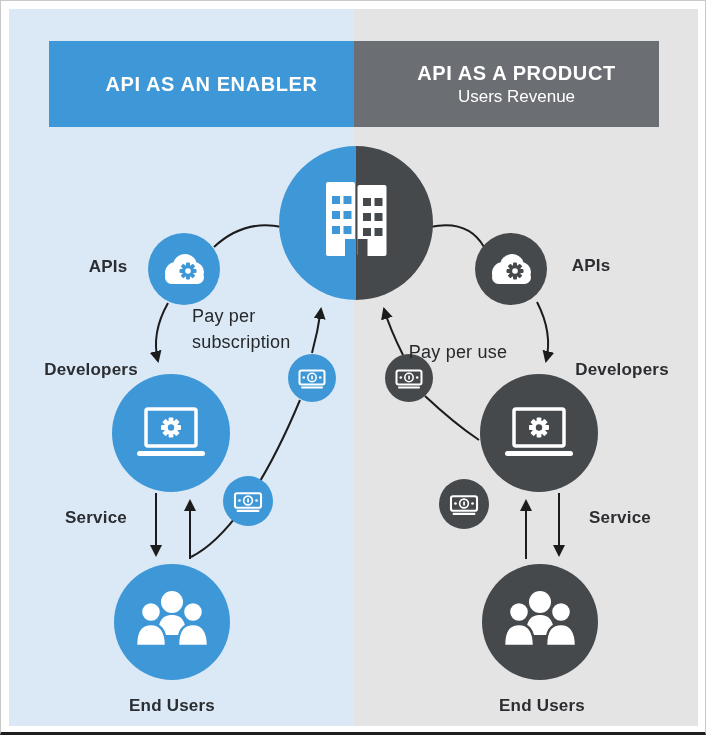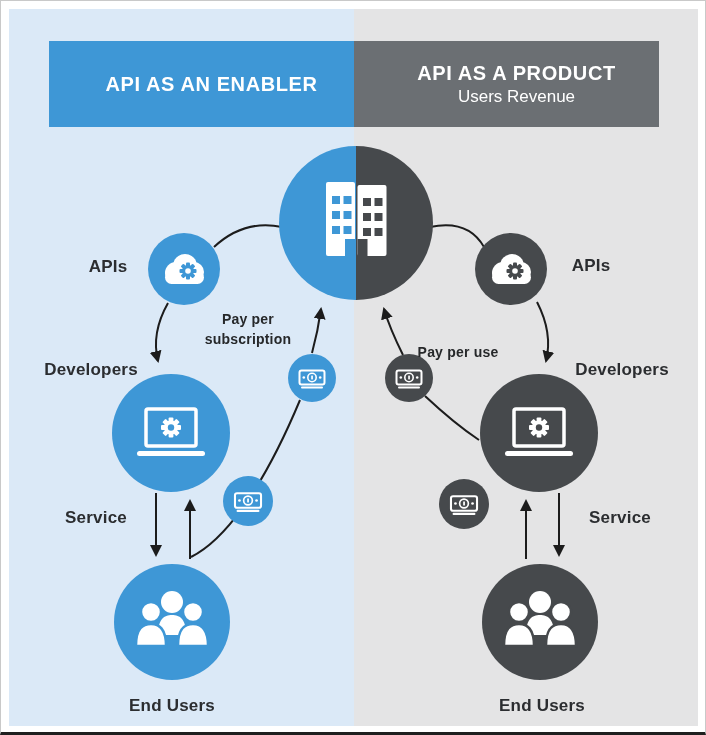--- a/index.html
+++ b/index.html
@@ -19,22 +19,22 @@
   .hdr-left{left:48px;background:var(--enabler-blue);}
   .hdr-right{left:353px;background:var(--product-header-gray);text-align:center;}
   .hdr .t1{font-size:20px;font-weight:700;letter-spacing:.6px;line-height:1.3;}
   .hdr .t2{font-size:17px;font-weight:500;line-height:1.25;}
   svg.wires{position:absolute;left:0;top:0;z-index:1;}
   .circle{position:absolute;border-radius:50%;display:flex;align-items:center;justify-content:center;z-index:2;}
   .blue{background:var(--enabler-blue);}
   .dark{background:var(--product-dark);}
   .split{background:linear-gradient(90deg,var(--enabler-blue) 0 50%,var(--product-dark) 50% 100%);}
   .lbl{position:absolute;z-index:3;color:var(--label-text);font-size:17px;font-weight:600;
-       letter-spacing:.2px;transform:translate(-50%,-50%);white-space:nowrap;text-align:center;}
-  .pay{font-size:14px;font-weight:700;color:#26282A;line-height:1.45;}
+       letter-spacing:.2px;transform:translate(-50%,-50%);white-space:nowrap;text-align:left;}
+  .pay{font-size:18px;font-weight:400;color:#26282A;line-height:1.45;}
   .pay-wrap{white-space:normal;width:112px;}
 </style>
 </head>
 <body>
 
 <div class="frame">
   <div class="bg bg-left"></div>
   <div class="bg bg-right"></div>
 
   <svg class="wires" width="706" height="735" viewBox="0 0 706 735">

